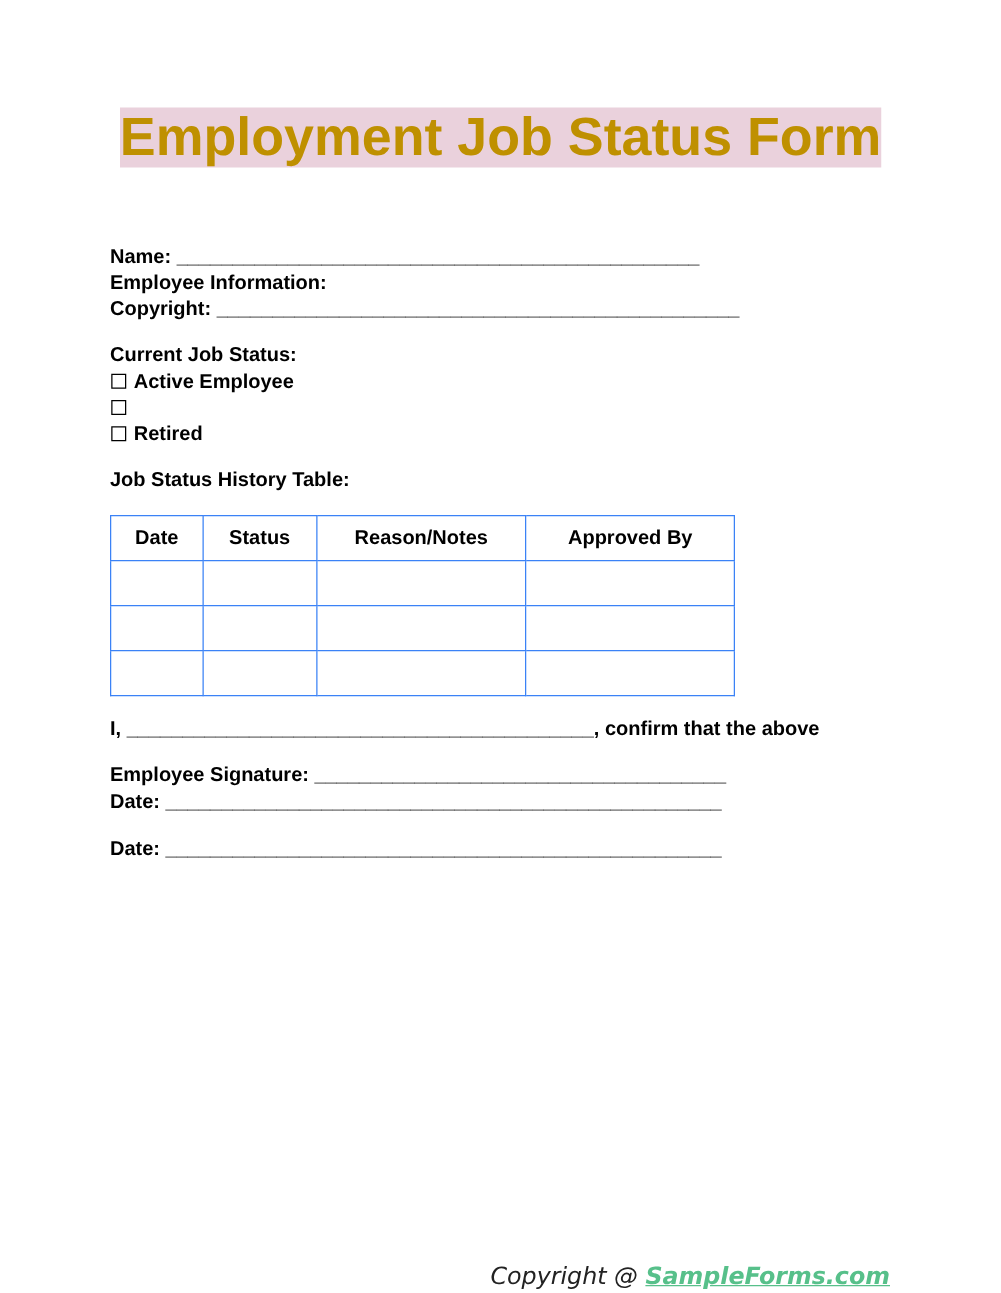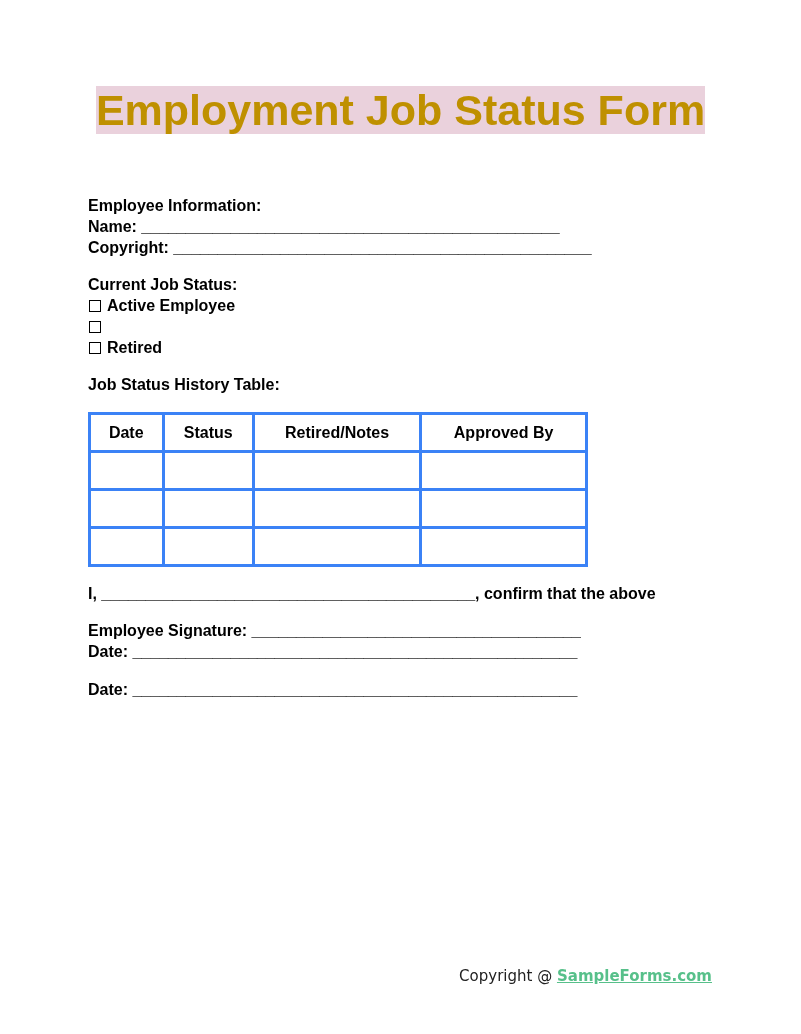--- a/index.html
+++ b/index.html
@@ -8,38 +8,38 @@
   .title-wrap { position: absolute; top: 86px; left: 0; width: 801px; text-align: center; }
   .title { display: inline-block; background: #ead1dc; color: #bf9000;
            font-weight: bold; font-size: 43px; line-height: 48px; padding: 0; text-align: center; }
   .content { position: absolute; left: 88px; top: 195px; width: 620px;
              font-weight: bold; font-size: 16px; line-height: 21px; }
   .line { white-space: pre; }
   .gap { height: 16px; }
   .cb { display: inline-block; width: 12px; height: 12px; border: 1.5px solid #000;
         box-sizing: border-box; margin-right: 6px; vertical-align: -1px; margin-left: 1px; }
   table { border-collapse: collapse; margin-top: 17px; width: 500px; }
-  th, td { border: 3px solid #3b82f6; height: 35px; padding: 0; text-align: center;
+  th, td { border: 1px solid #3b82f6; height: 35px; padding: 0; text-align: center;
            font-size: 16px; font-weight: bold; }
   th { font-weight: bold; }
-  .footer { position: absolute; top: 967px; right: 89px; font-size: 15px;
-            font-family: "DejaVu Sans", sans-serif; color: #222; }
+  .footer { position: absolute; top: 1010px; right: 89px; font-size: 19px;
+            font-family: "DejaVu Sans", sans-serif; color: #222; font-style: italic; }
   .footer a { color: #57c08a; font-weight: bold; text-decoration: underline; }
 </style>
 </head>
 <body>
 
 <div class="title-wrap">
   <span class="title">Employment Job Status Form</span>
 </div>
 
 <div class="content">
   <div>
+    <div class="line"><span>Name:</span> <span>_______________________________________________</span></div>
     <div class="line">Employee Information:</div>
-    <div class="line"><span>Name:</span> <span>_______________________________________________</span></div>
     <div class="line"><span>Copyright:</span> <span>_______________________________________________</span></div>
   </div>
   <div class="gap"></div>
   <div>
     <div class="line">Current Job Status:</div>
     <div class="line"><span class="cb"></span><span>Active Employee</span></div>
     <div class="line"><span class="cb"></span></div>
     <div class="line"><span class="cb"></span><span>Retired</span></div>
   </div>
   <div class="gap"></div>
@@ -48,21 +48,21 @@
     <colgroup>
         <col style="width:74px">
         <col style="width:91px">
         <col style="width:168px">
         <col style="width:167px">
       </colgroup>
     <tbody>
         <tr>
       <th>Date</th>
       <th>Status</th>
-      <th>Retired/Notes</th>
+      <th>Reason/Notes</th>
       <th>Approved By</th>
     </tr>
     <tr>
       <td></td>
       <td></td>
       <td></td>
       <td></td>
     </tr>
     <tr>
       <td></td>

